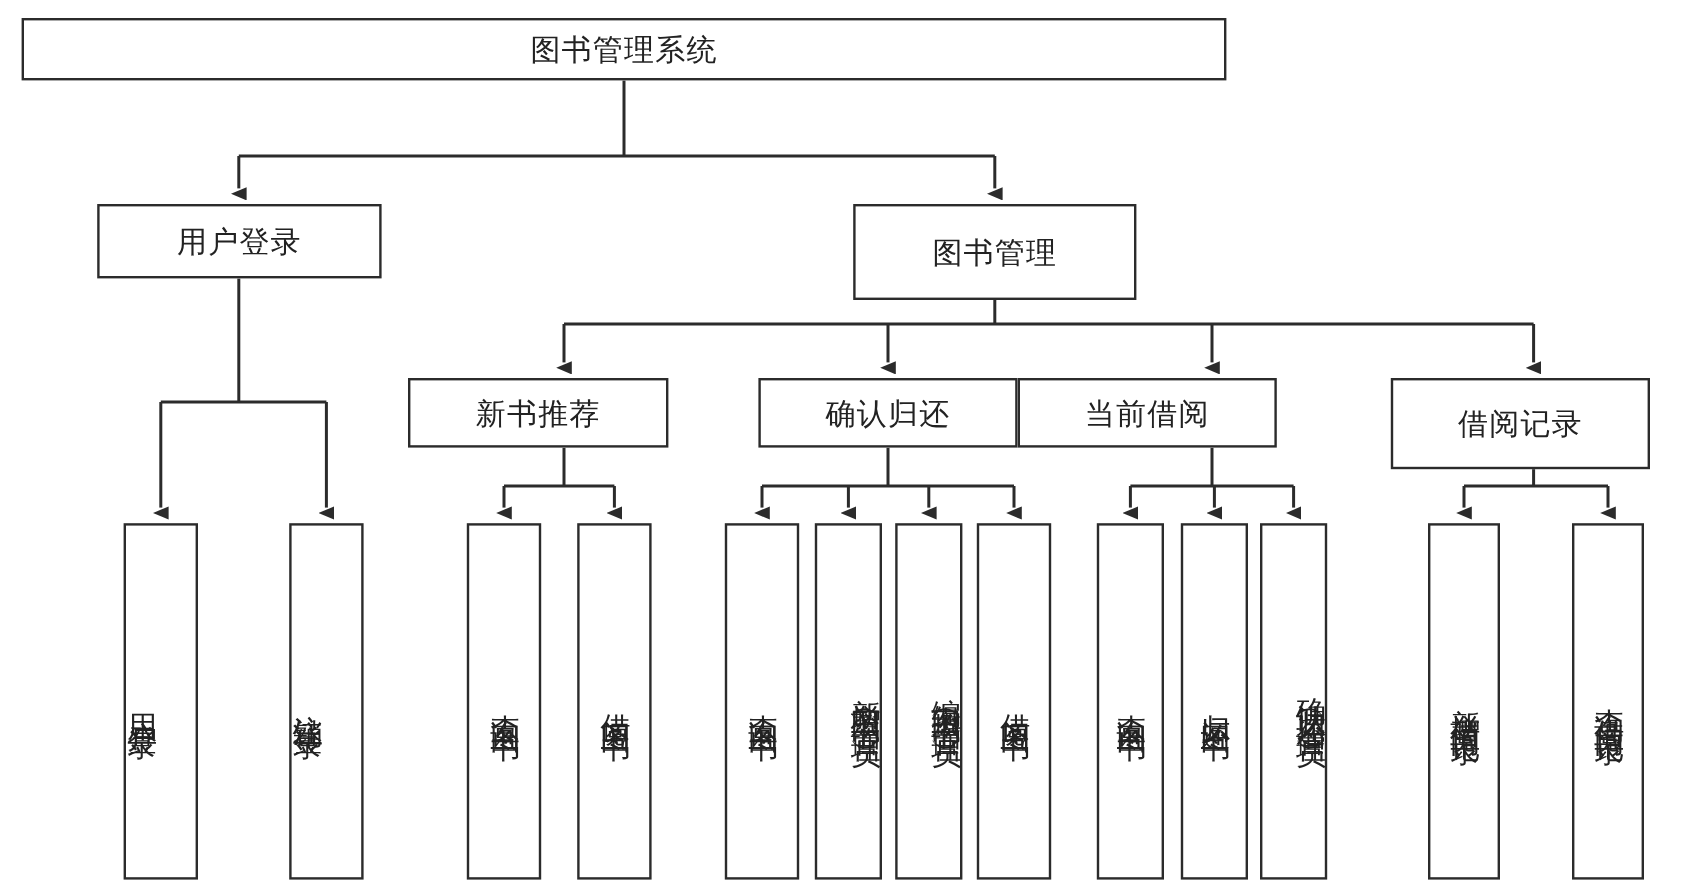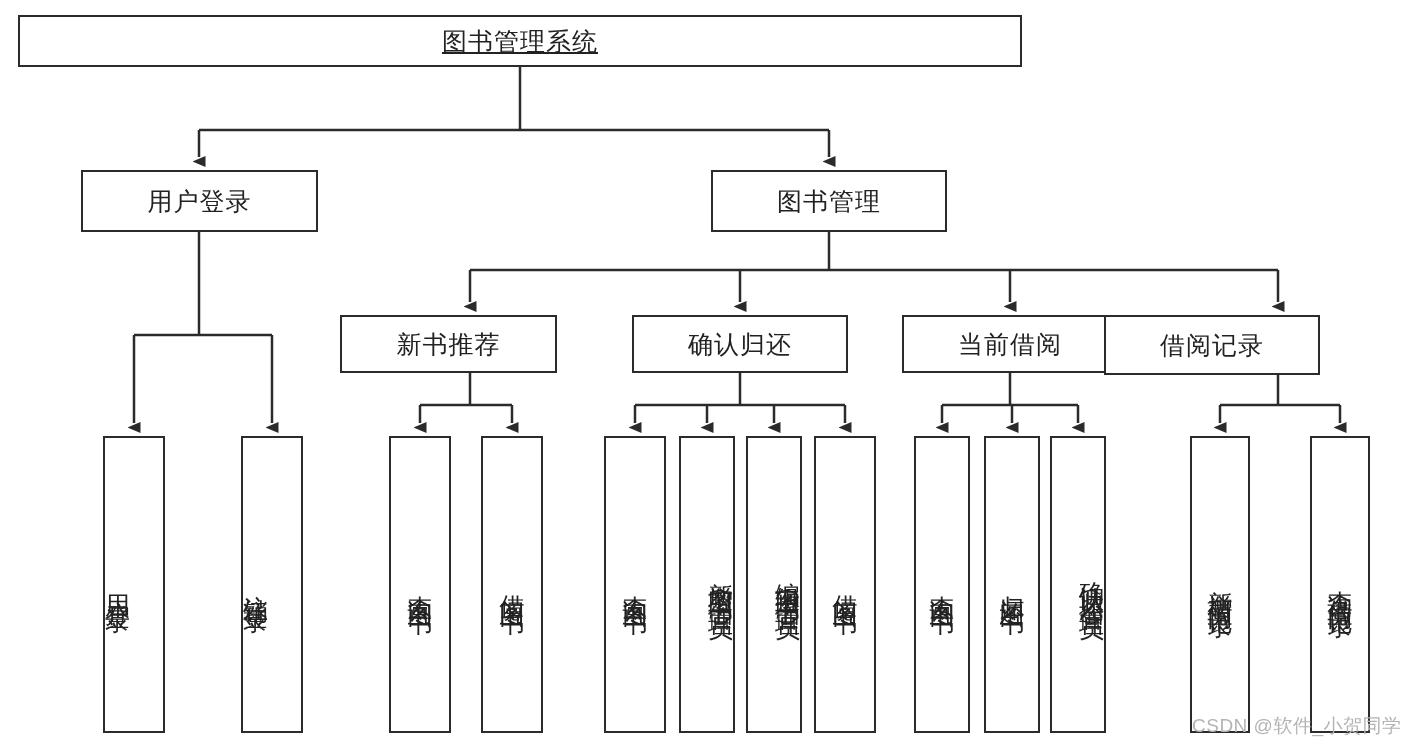--- a/index.html
+++ b/index.html
@@ -105,39 +105,39 @@
         <path d="M1012,405 L1012,423" marker-end="url(#arrow)"></path>
         <path d="M1078,405 L1078,423" marker-end="url(#arrow)"></path>
         <path d="M1278,373 L1278,405"></path>
         <path d="M1220,405 L1340,405"></path>
         <path d="M1220,405 L1220,423" marker-end="url(#arrow)"></path>
         <path d="M1340,405 L1340,423" marker-end="url(#arrow)"></path>
       </g>
   </svg>
 
   <div id="nodes-layer">
-      <div class="node horiz" style="left: 18px; top: 15px; width: 1004px; height: 52px; text-decoration: underline;">
+      <div class="node horiz" style="left: 18px; top: 15px; width: 1004px; height: 52px;">
         <span>图书管理系统</span>
       </div>
       <div class="node horiz" style="left: 81px; top: 170px; width: 237px; height: 62px;">
         <span>用户登录</span>
       </div>
-      <div class="node horiz" style="left: 711px; top: 170px; width: 236px; height: 62px;">
+      <div class="node horiz" style="left: 711px; top: 170px; width: 236px; height: 80px;">
         <span>图书管理</span>
       </div>
       <div class="node horiz" style="left: 340px; top: 315px; width: 217px; height: 58px;">
         <span>新书推荐</span>
       </div>
       <div class="node horiz" style="left: 632px; top: 315px; width: 216px; height: 58px;">
         <span>确认归还</span>
       </div>
-      <div class="node horiz" style="left: 902px; top: 315px; width: 216px; height: 58px;">
+      <div class="node horiz" style="left: 848px; top: 315px; width: 216px; height: 58px;">
         <span>当前借阅</span>
       </div>
-      <div class="node horiz" style="left: 1104px; top: 315px; width: 216px; height: 60px;">
+      <div class="node horiz" style="left: 1159px; top: 315px; width: 216px; height: 76px;">
         <span>借阅记录</span>
       </div>
       <div class="node vert bottom-align" style="left: 103px; top: 436px; width: 62px; height: 297px;">
         <span>用户登录</span>
       </div>
       <div class="node vert bottom-align" style="left: 241px; top: 436px; width: 62px; height: 297px;">
         <span>注销登录</span>
       </div>
       <div class="node vert" style="left: 389px; top: 436px; width: 62px; height: 297px;">
         <span>查询图书</span>
@@ -167,15 +167,14 @@
         <span>确认归还（管理员）</span>
       </div>
       <div class="node vert" style="left: 1190px; top: 436px; width: 60px; height: 297px;">
         <span>新增借阅记录</span>
       </div>
       <div class="node vert" style="left: 1310px; top: 436px; width: 60px; height: 297px;">
         <span>查询借阅记录</span>
       </div>
     </div>
 
-  <div class="watermark">CSDN @软件_小贺同学</div>
 
 </div>
 
 </body></html>

